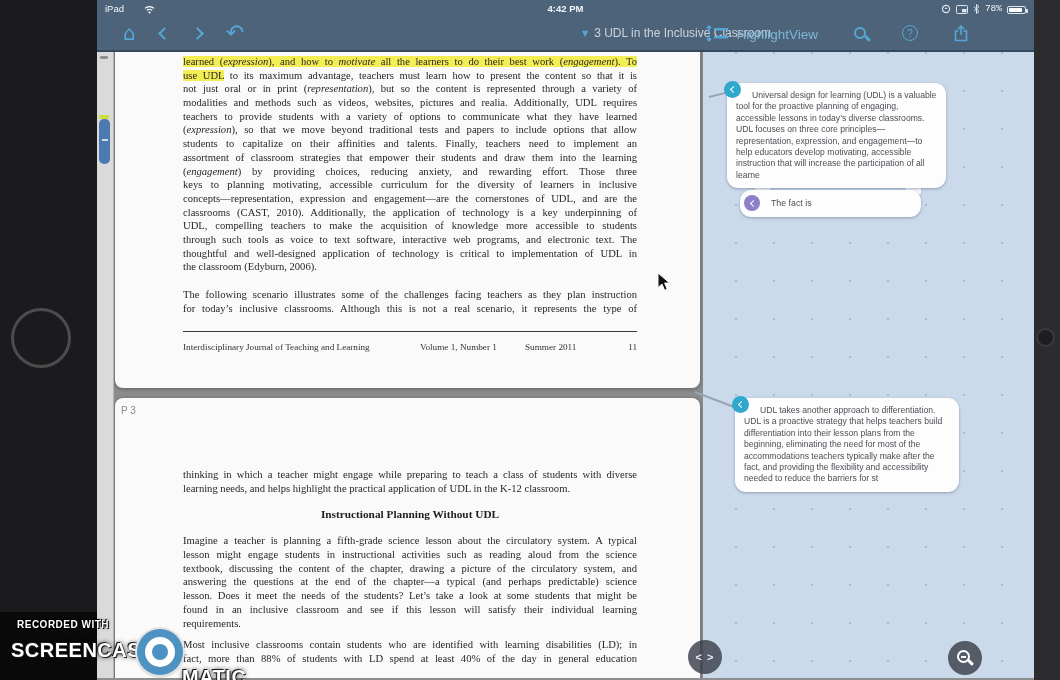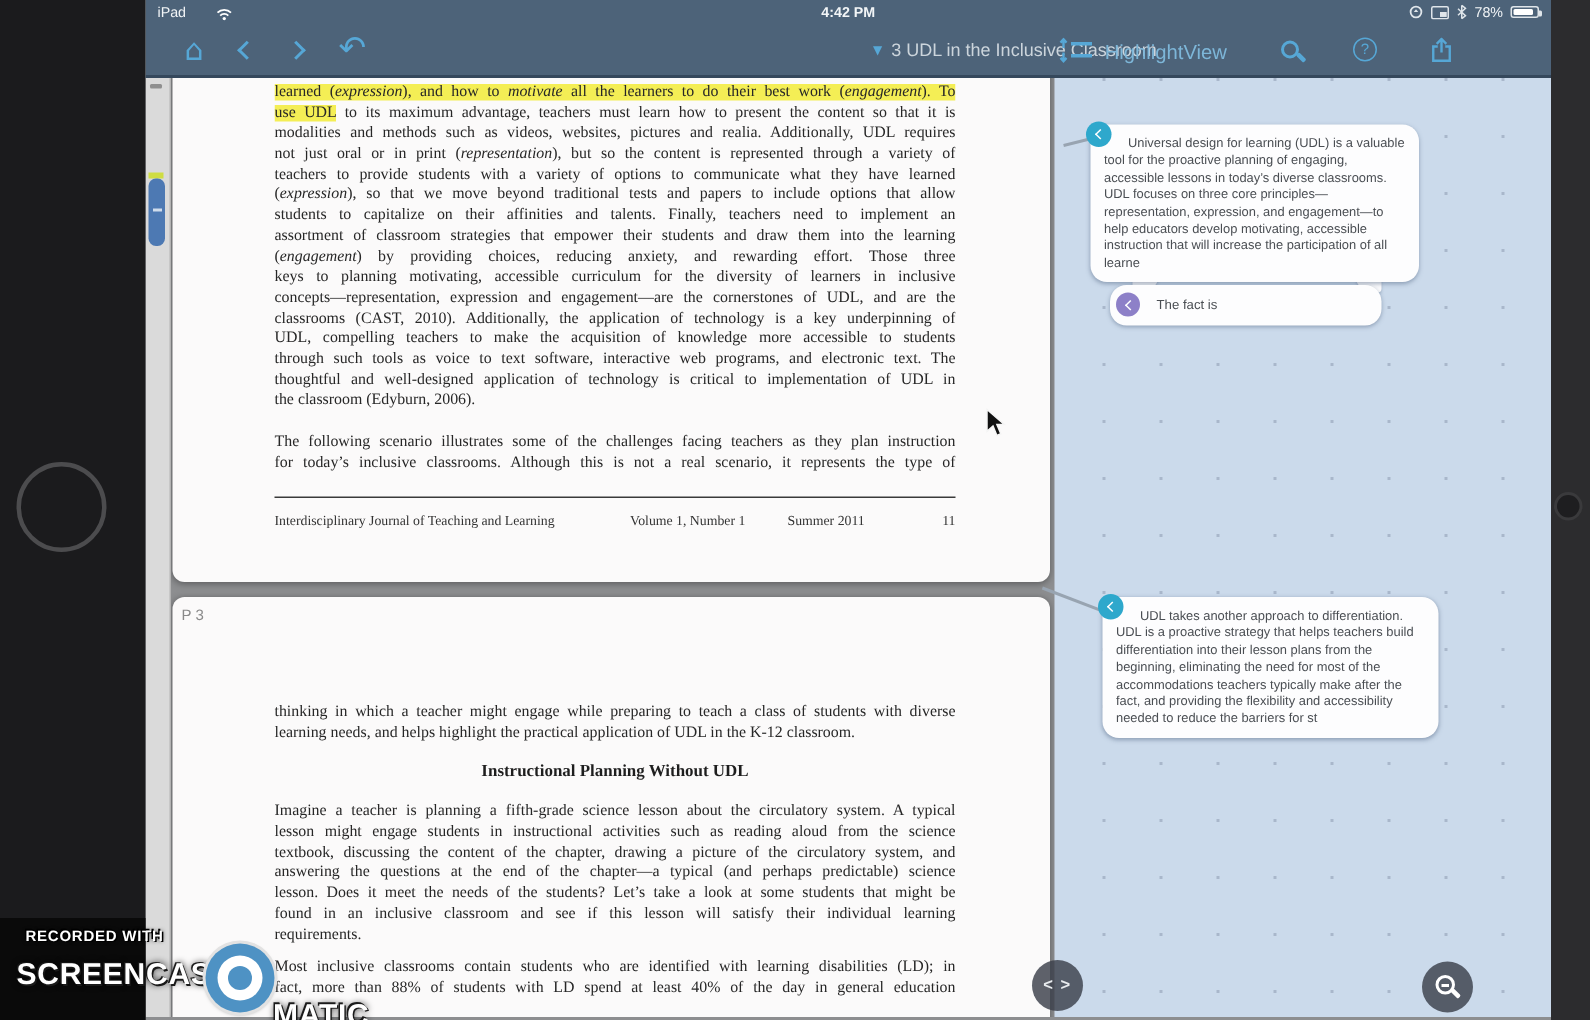--- a/index.html
+++ b/index.html
@@ -16,21 +16,21 @@
                  border-radius:50%; background:#1e1e20; border:2px solid #3a3a3c; }
 
   
   .app { position:absolute; left:97px; top:0; width:937px; height:680px; overflow:hidden; background:#8d8e90; }
 
   
   .statusbar { position:relative; height:16px; background:#4d6379; color:#f2f5f7;
                font-size:9.5px; display:flex; align-items:center; padding:0 8px; }
   .sb-left { display:flex; align-items:flex-end; gap:20px; }
   .sb-time { position:absolute; left:0; right:0; text-align:center; font-weight:bold; }
-  .sb-right { margin-left:auto; display:flex; align-items:center; gap:5px; z-index:2; }
+  .sb-right { margin-left:auto; display:flex; align-items:flex-end; gap:5px; z-index:2;font-family:Liberation Mono, monospace; }
   .sb-ic { display:inline-block; }
   .battery { position:relative; width:19px; height:8px; border:1px solid #dfe5ea; border-radius:2px; }
   .battery .fill { position:absolute; left:1px; top:1px; bottom:1px; width:78%; background:#fff; border-radius:1px; }
   .battery .nub { position:absolute; right:-3px; top:2px; width:2px; height:4px; background:#dfe5ea; border-radius:0 1px 1px 0; }
 
   
   .toolbar { position:relative; height:36px; background:#4d6379; border-bottom:2px solid #35485c;
              display:flex; align-items:center; }
   .tb-btn { background:none; border:none; cursor:pointer; color:#56a7d6; display:flex;
             align-items:center; justify-content:center; }
@@ -238,22 +238,22 @@
           <span class="tick" style="top:72px"></span>
           <span class="hlmark"></span>
           <span class="thumb"></span>
         </div>
 
         <div class="page page1">
           <div class="textcol">
             <div>
                 <div class="doc-line"><span class="hl">learned (<em>expression</em>), and how to <em>motivate</em> all the learners to do their best work (<em>engagement</em>). To</span></div>
                 <div class="doc-line"><span class="hl">use UDL</span> to its maximum advantage, teachers must learn how to present the content so that it is</div>
+                <div class="doc-line">not just oral or in print (<em>representation</em>), but so the content is represented through a variety of</div>
                 <div class="doc-line">modalities and methods such as videos, websites, pictures and realia. Additionally, UDL requires</div>
-                <div class="doc-line">not just oral or in print (<em>representation</em>), but so the content is represented through a variety of</div>
                 <div class="doc-line">teachers to provide students with a variety of options to communicate what they have learned</div>
                 <div class="doc-line">(<em>expression</em>), so that we move beyond traditional tests and papers to include options that allow</div>
                 <div class="doc-line">students to capitalize on their affinities and talents. Finally, teachers need to implement an</div>
                 <div class="doc-line">assortment of classroom strategies that empower their students and draw them into the learning</div>
                 <div class="doc-line">(<em>engagement</em>) by providing choices, reducing anxiety, and rewarding effort. Those three</div>
                 <div class="doc-line">keys to planning motivating, accessible curriculum for the diversity of learners in inclusive</div>
                 <div class="doc-line">concepts—representation, expression and engagement—are the cornerstones of UDL, and are the</div>
                 <div class="doc-line">classrooms (CAST, 2010). Additionally, the application of technology is a key underpinning of</div>
                 <div class="doc-line">UDL, compelling teachers to make the acquisition of knowledge more accessible to students</div>
                 <div class="doc-line">through such tools as voice to text software, interactive web programs, and electronic text. The</div>

